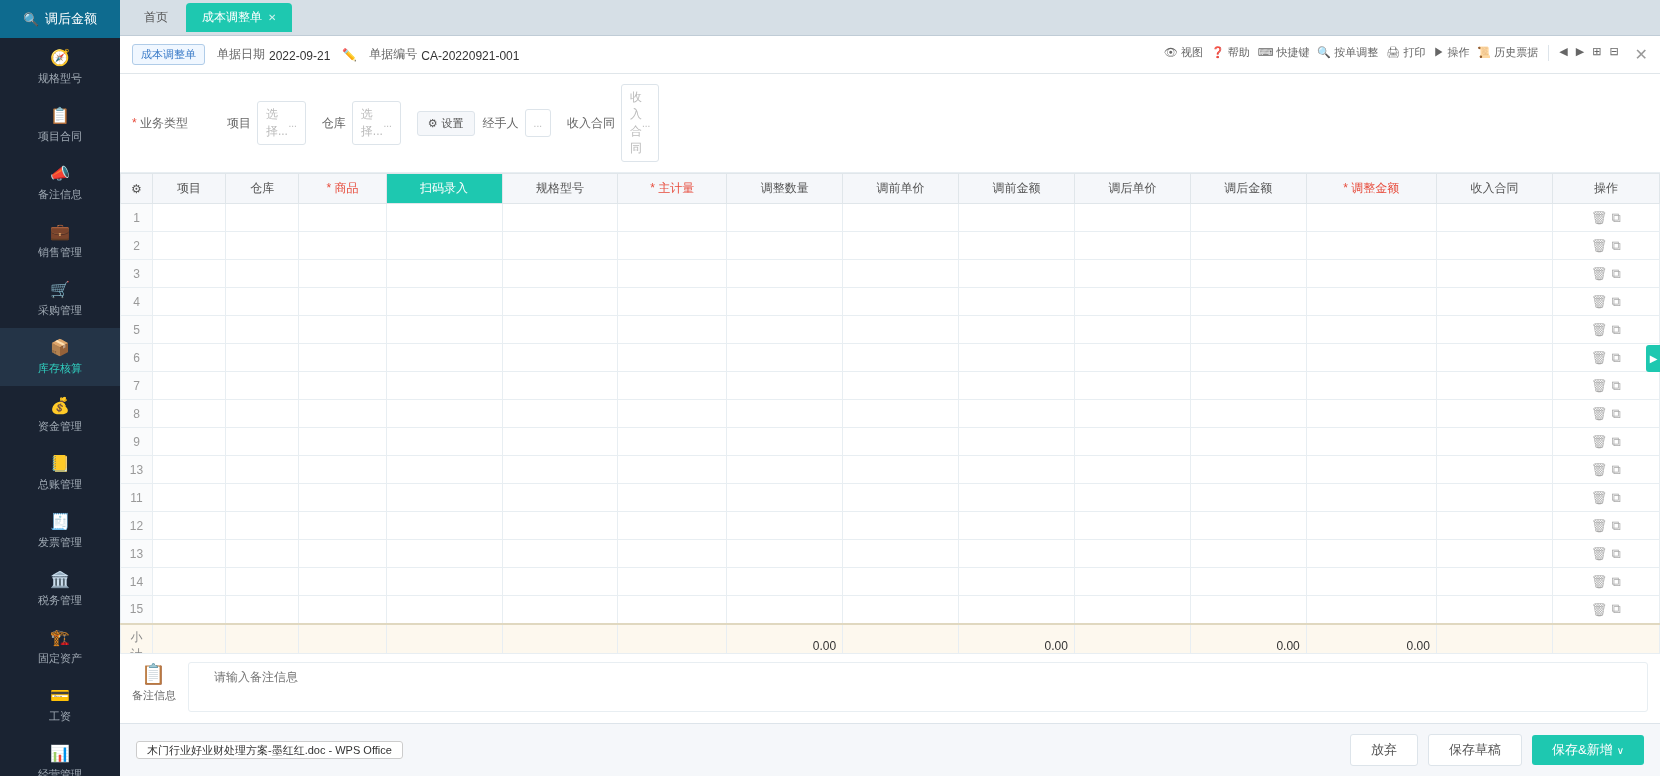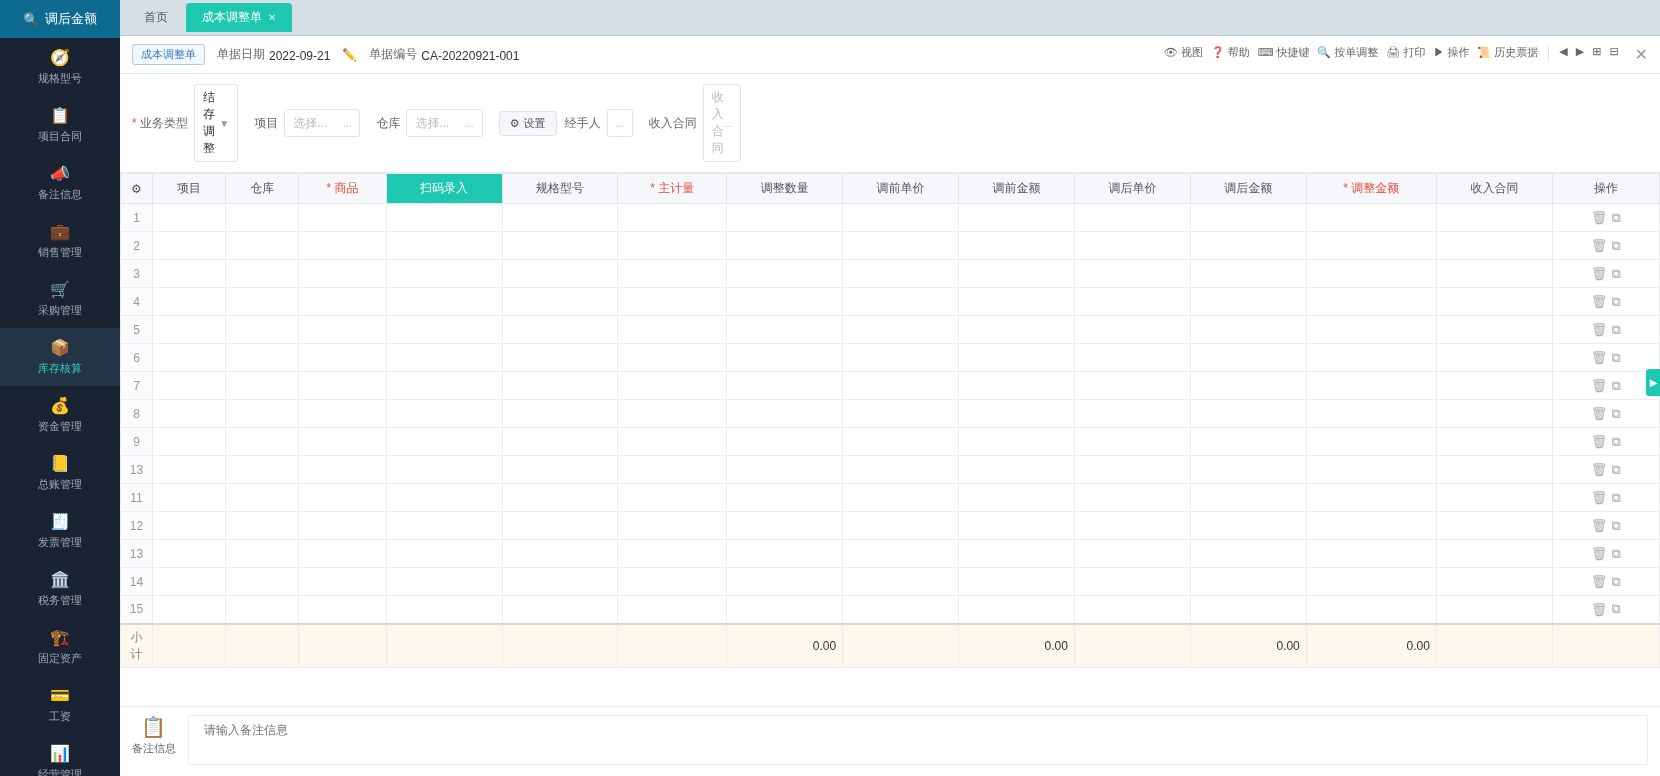--- a/index.html
+++ b/index.html
@@ -279,21 +279,21 @@
       gap: 2px;
       font-size: 11px;
       color: #666;
       cursor: pointer;
     }
     .notes-icon-block .icon { font-size: 20px; color: #1ec8b0; }
     .notes-input {
       flex: 1;
       border: 1px solid #e8eef2;
       border-radius: 3px;
-      padding: 6px 15px;
+      padding: 6px 25px;
       font-size: 12px;
       color: #000000;
       min-height: 50px;
       background: white;
       outline: none;
       resize: none;
     }
 
     
     .footer-bar {
@@ -465,24 +465,20 @@
         <span class="doc-toolbar-btn">⊞</span>
         <span class="doc-toolbar-btn">⊟</span>
         <span class="close-window">✕</span>
       </div>
     </div>
 
     <div class="form-area">
       <div class="form-row">
         <div class="form-field">
           <label class="required">业务类型</label>
-          <div class="field-input has-value">
-            <span>结存调整</span>
-            <span class="dropdown-arrow">▼</span>
-          </div>
         </div>
         <div class="form-field">
           <label>项目</label>
           <div class="field-input">
             <span style="color:#bbb;">选择...</span>
             <span class="field-dots">...</span>
           </div>
         </div>
         <div class="form-field">
           <label>仓库</label>
@@ -896,14 +892,27 @@
       </div>
       <textarea class="notes-input" placeholder="请输入备注信息" style=""></textarea>
     </div>
 
     <div class="right-edge-btn" style="top:45%;transform:none;">
       <span>▶</span>
     </div>
 
   </div>
 
+  <div class="footer-bar">
+    <div class="footer-left">
+      <span class="taskbar-item">木门行业好业财处理方案-墨红红.doc - WPS Office</span>
+    </div>
+    <div class="footer-right">
+      <button class="btn btn-default">放弃</button>
+      <button class="btn btn-secondary">保存草稿</button>
+      <button class="btn btn-primary">
+        <span>保存&amp;新增</span>
+        <span class="arrow">∨</span>
+      </button>
+    </div>
+  </div>
 
 </div>
 
 </body></html>

